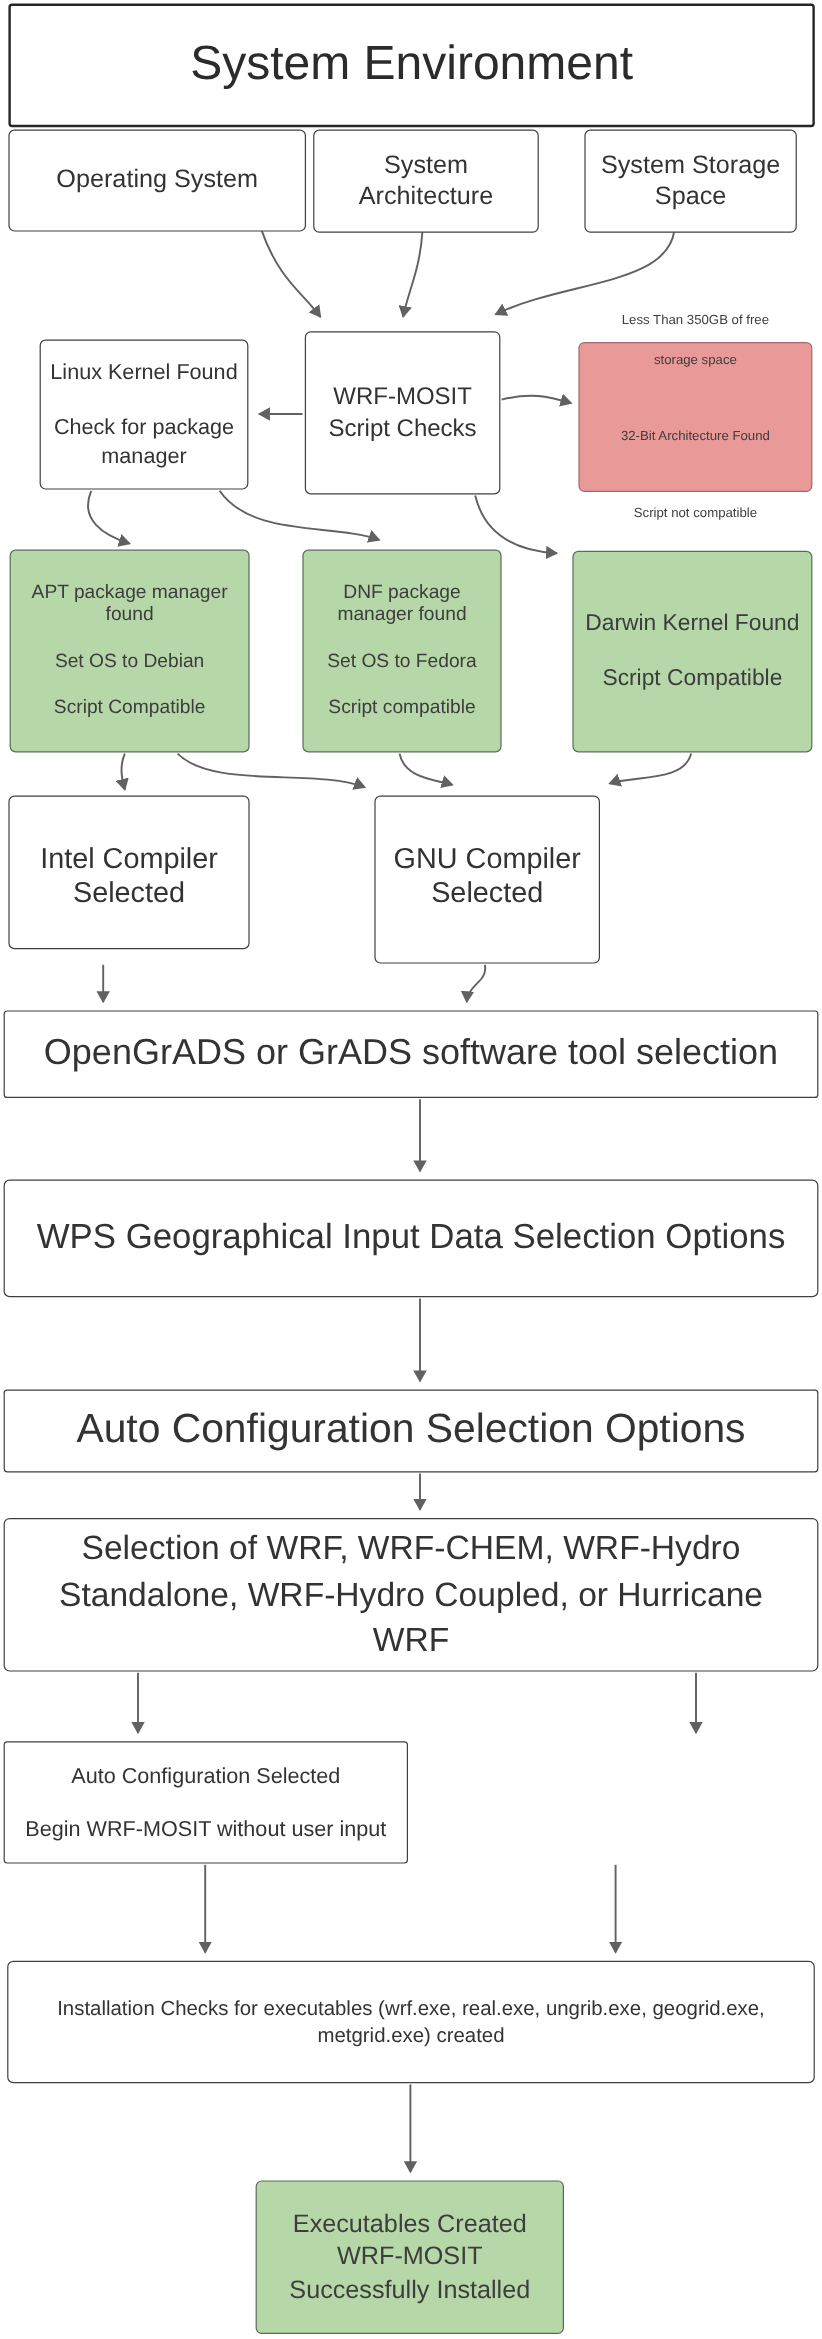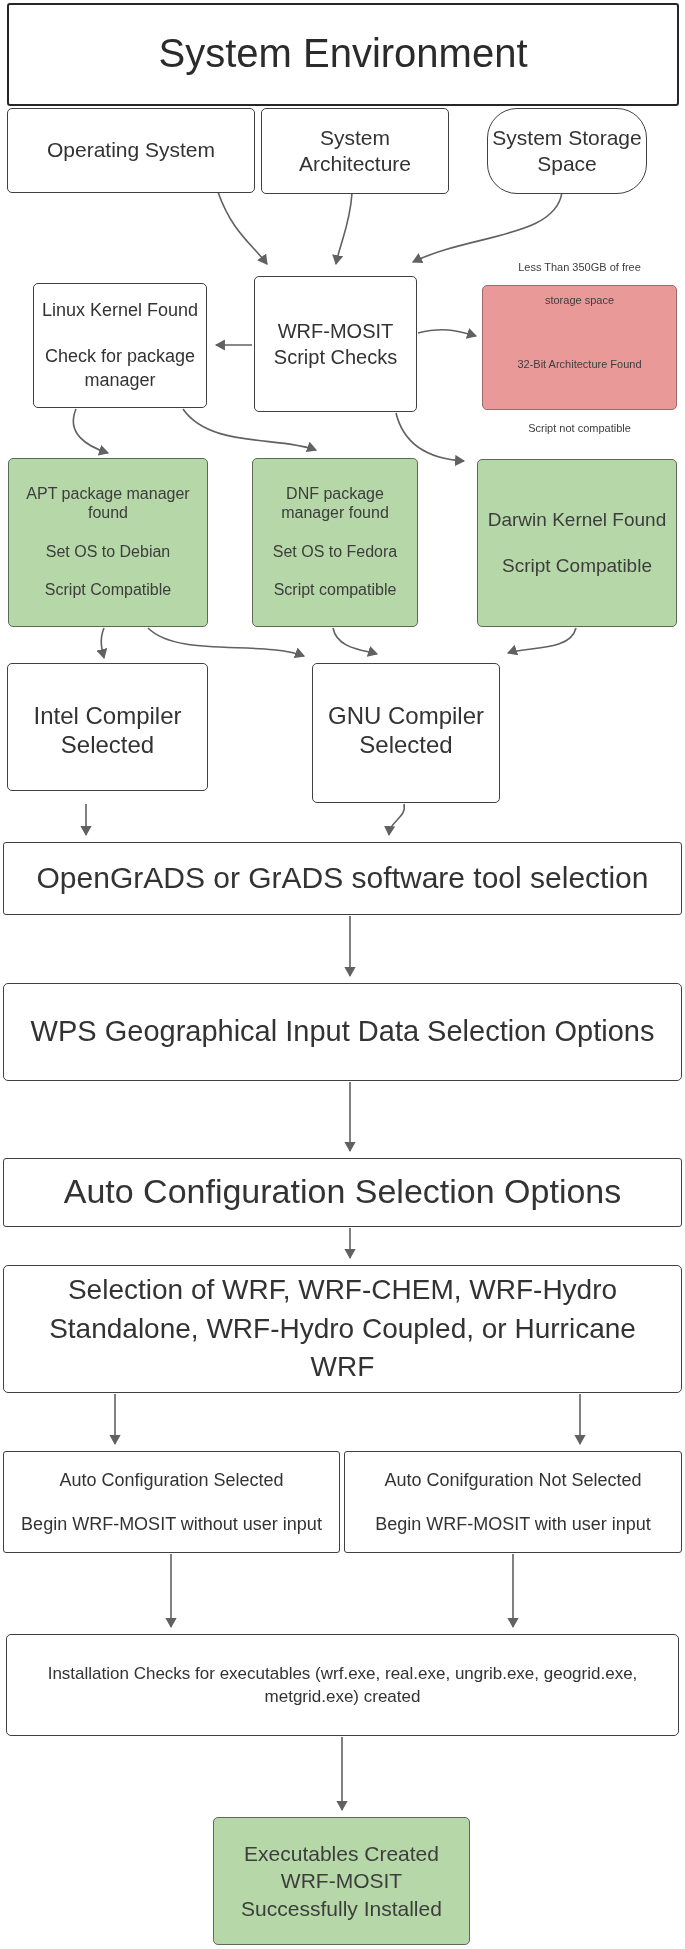--- a/index.html
+++ b/index.html
@@ -86,21 +86,21 @@
 
   <div class="node f-row" style="left:7px;top:108px;width:248px;height:85px;">
     <div class="ln">Operating System</div>
   </div>
 
   <div class="node f-row" style="left:261px;top:108px;width:188px;height:86px;">
     <div class="ln">System</div>
     <div class="ln">Architecture</div>
   </div>
 
-  <div class="node f-row" style="left:487px;top:108px;width:160px;height:86px;border-radius:30px;">
+  <div class="node f-row" style="left:487px;top:108px;width:177px;height:86px;">
     <div class="ln">System Storage</div>
     <div class="ln">Space</div>
   </div>
 
   <div class="node f-linux" style="left:33px;top:283px;width:174px;height:125px;">
     <div class="ln">Linux Kernel Found</div>
     <div class="ln"></div>
     <div class="ln">Check for package</div>
     <div class="ln">manager</div>
   </div>
@@ -170,25 +170,20 @@
     <div class="ln">Standalone, WRF-Hydro Coupled, or Hurricane</div>
     <div class="ln">WRF</div>
   </div>
 
   <div class="node f-opt" style="left:3px;top:1451px;width:337px;height:102px;border-radius:3px;">
     <div class="ln">Auto Configuration Selected</div>
     <div class="ln"></div>
     <div class="ln">Begin WRF-MOSIT without user input</div>
   </div>
 
-  <div class="node f-opt" style="left:344px;top:1451px;width:338px;height:102px;border-radius:3px;">
-    <div class="ln">Auto Conifguration Not Selected</div>
-    <div class="ln"></div>
-    <div class="ln">Begin WRF-MOSIT with user input</div>
-  </div>
 
   <div class="node f-inst" style="left:6px;top:1634px;width:673px;height:102px;justify-content:flex-start;padding-top:28px;">
     <div class="ln">Installation Checks for executables (wrf.exe, real.exe, ungrib.exe, geogrid.exe,</div>
     <div class="ln">metgrid.exe) created</div>
   </div>
 
   <div class="node green f-exec" style="left:213px;top:1817px;width:257px;height:128px;">
     <div class="ln">Executables Created</div>
     <div class="ln">WRF-MOSIT</div>
     <div class="ln">Successfully Installed</div>

